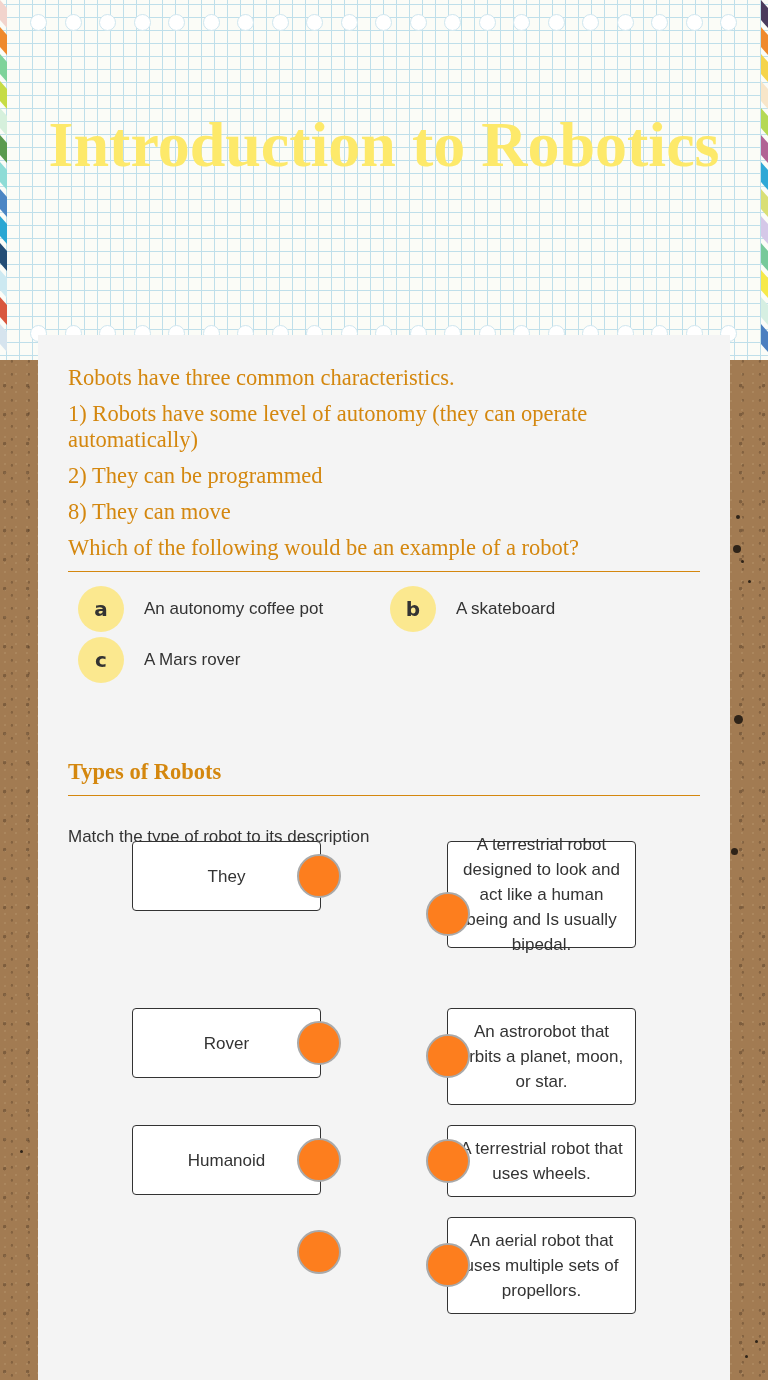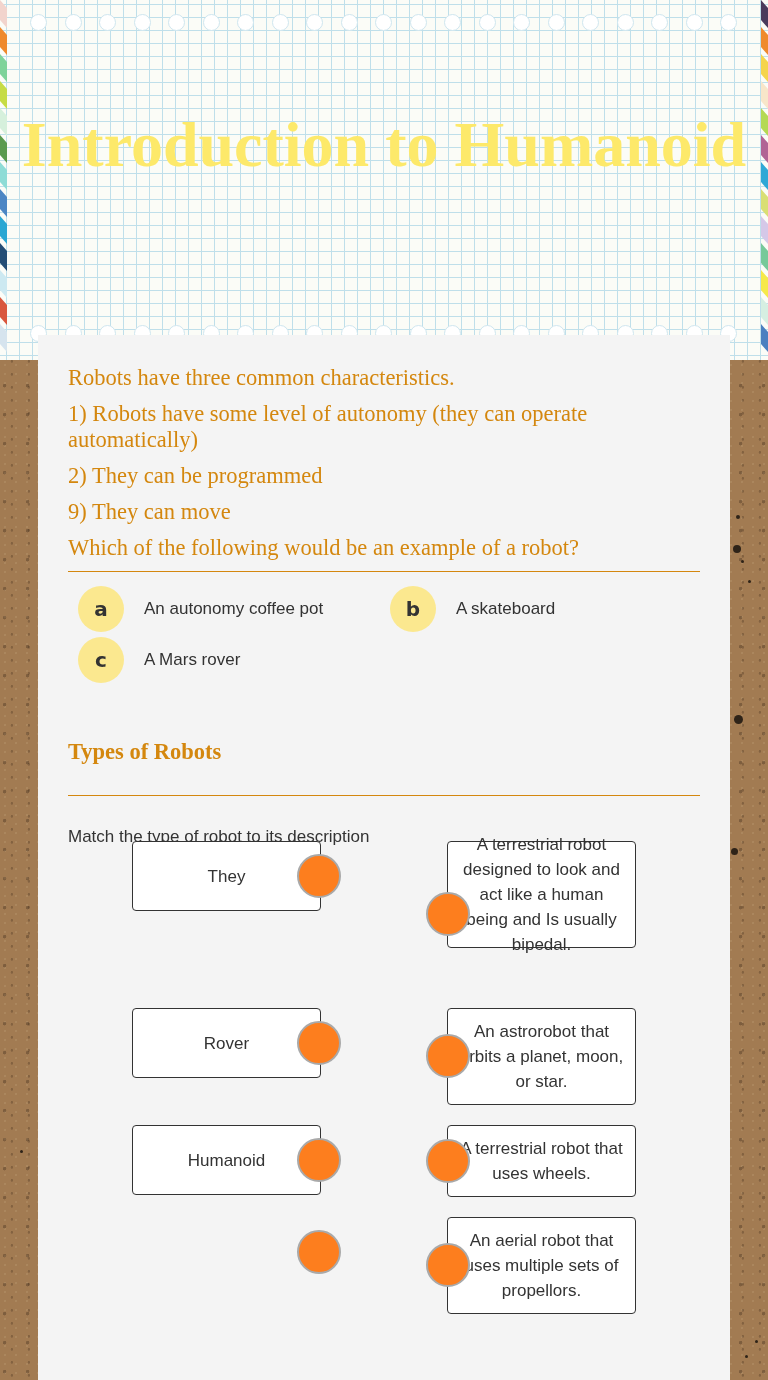--- a/index.html
+++ b/index.html
@@ -52,21 +52,21 @@
     .rule { position: absolute; left: 30px; width: 632px; height: 1px; background: #d4870e; }
 
     .option { position: absolute; display: flex; align-items: center; }
     .badge {
       width: 46px; height: 46px; border-radius: 50%; background: #fbe88f;
       display: flex; align-items: center; justify-content: center;
       font-family: "DejaVu Sans", sans-serif; font-weight: bold; font-size: 20px; color: #333;
     }
     .opt-label { margin-left: 20px; font-family: "Liberation Sans", sans-serif; font-size: 17px; color: #333; }
 
-    .section-title { position: absolute; left: 30px; top: 404px; }
+    .section-title { position: absolute; left: 30px; top: 424px; }
     .instr { position: absolute; left: 30px; top: 492px; font-family: "Liberation Sans", sans-serif; font-size: 17px; color: #333; }
 
     .mbox {
       position: absolute; background: #fff; border: 1px solid #333; border-radius: 4px;
       display: flex; align-items: center; justify-content: center; text-align: center;
       font-family: "Liberation Sans", sans-serif; font-size: 17px; color: #333; line-height: 25px;
     }
     .mbox.left { left: 94px; width: 189px; height: 70px; }
     .mbox.right { left: 409px; width: 189px; padding: 0 10px; }
     .dot {
@@ -159,29 +159,29 @@
       <span></span>
       <span></span>
       <span></span>
       <span></span>
       <span></span>
       <span></span>
       <span></span>
       <span></span>
       <span></span>
   </div>
-  <h1 class="title">Introduction to Humanoid</h1>
+  <h1 class="title">Introduction to Robotics</h1>
 </div>
 
 <div class="card">
   <div class="intro serif-orange">
     <p>Robots have three common characteristics.</p>
     <p>1) Robots have some level of autonomy (they can operate automatically)</p>
     <p>2) They can be programmed</p>
-    <p>9) They can move</p>
+    <p>8) They can move</p>
     <p>Which of the following would be an example of a robot?</p>
   </div>
   <div class="rule" style="top:236px;"></div>
 
   <div class="option" style="left:40px;top:251px;">
     <span class="badge">a</span>
     <span class="opt-label">An autonomy coffee pot</span>
   </div>
   <div class="option" style="left:352px;top:251px;">
     <span class="badge">b</span>

